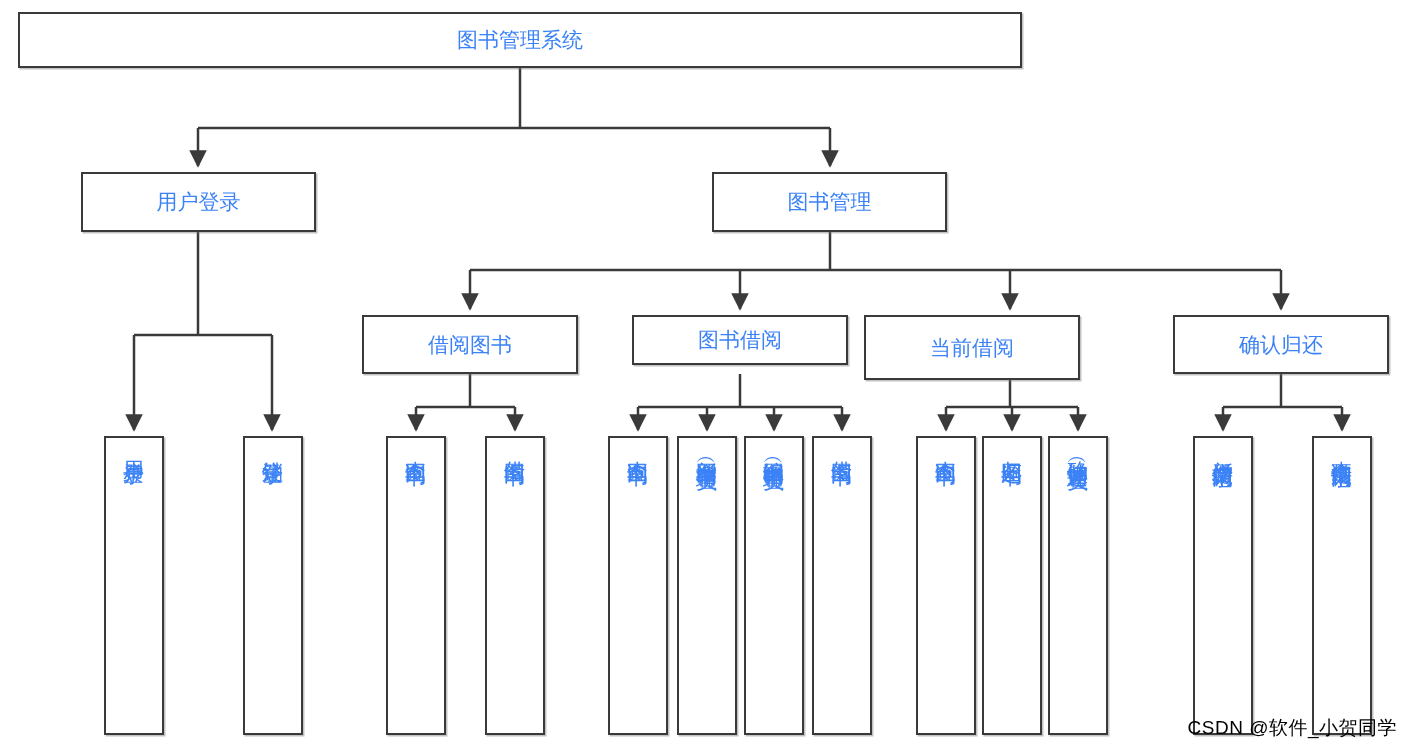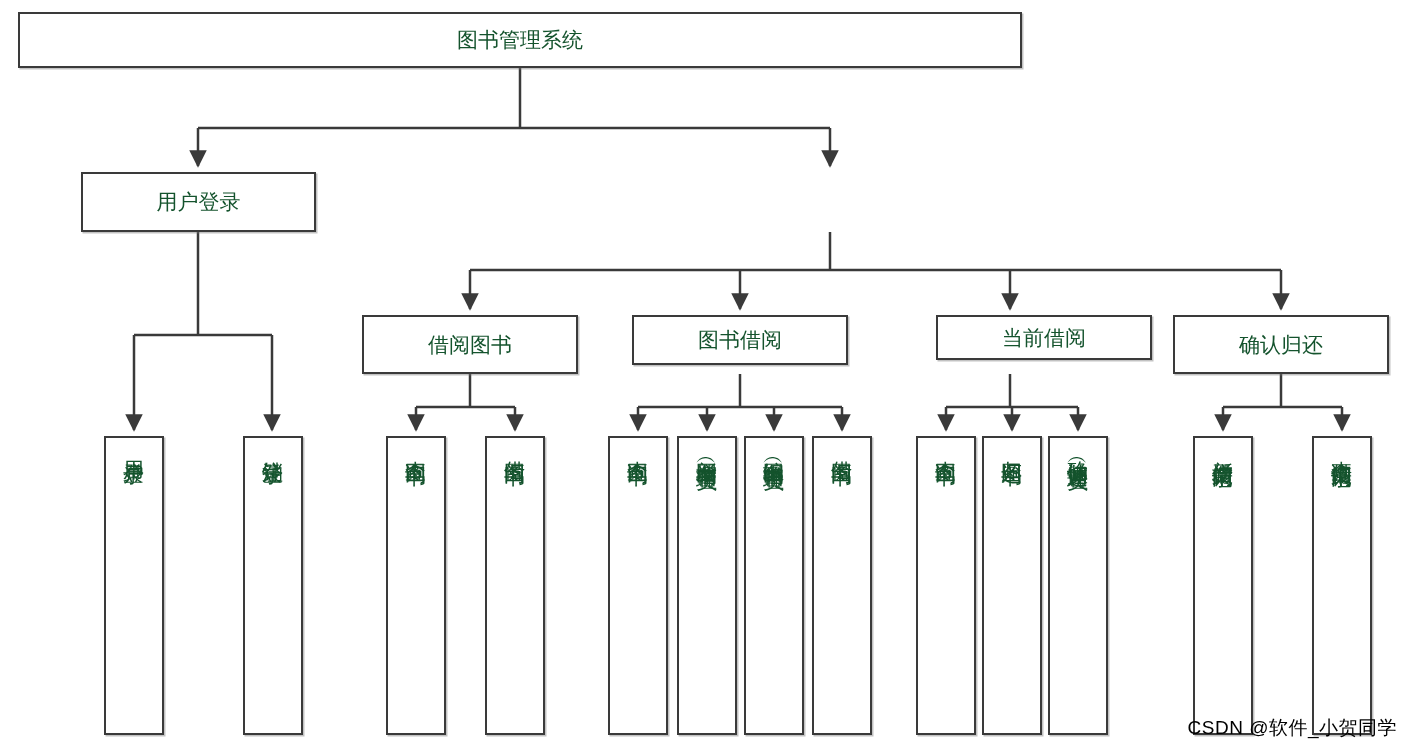--- a/index.html
+++ b/index.html
@@ -29,21 +29,21 @@
     position: absolute;
     box-sizing: border-box;
     border: 2px solid #3a3a3a;
     background: #ffffff;
     display: flex;
     align-items: center;
     justify-content: center;
     box-shadow: 1.5px 1.5px 0 rgba(120,120,120,0.45);
   }
   .node .label {
-    color: #14532d;
+    color: #3b82f6;
     text-align: left;
     line-height: 1.12;
     white-space: pre-line;
   }
   .node.horiz .label {
     font-size: 21px;
     writing-mode: horizontal-tb;
   }
   .node.vert {
     align-items: flex-start;
@@ -122,28 +122,31 @@
     </g>
   </svg>
 
   <div class="node horiz" style="left:18px; top:12px; width:1004px; height:56px;">
     <span class="label">图书管理系统</span>
   </div>
 
   <div class="node horiz" style="left:81px; top:172px; width:235px; height:60px;">
     <span class="label">用户登录</span>
   </div>
+  <div class="node horiz" style="left:712px; top:172px; width:235px; height:60px;">
+    <span class="label">图书管理</span>
+  </div>
 
   <div class="node horiz" style="left:362px; top:315px; width:216px; height:59px;">
     <span class="label">借阅图书</span>
   </div>
   <div class="node horiz" style="left:632px; top:315px; width:216px; height:50px;">
     <span class="label">图书借阅</span>
   </div>
-  <div class="node horiz" style="left:936px; top:315px; width:216px; height:45px;">
+  <div class="node horiz" style="left:864px; top:315px; width:216px; height:65px;">
     <span class="label">当前借阅</span>
   </div>
   <div class="node horiz" style="left:1173px; top:315px; width:216px; height:59px;">
     <span class="label">确认归还</span>
   </div>
 
   <div class="node vert" style="left:104px; top:436px; width:60px; height:299px;">
     <span class="label">用户登录</span>
   </div>
   <div class="node vert" style="left:243px; top:436px; width:60px; height:299px;">

